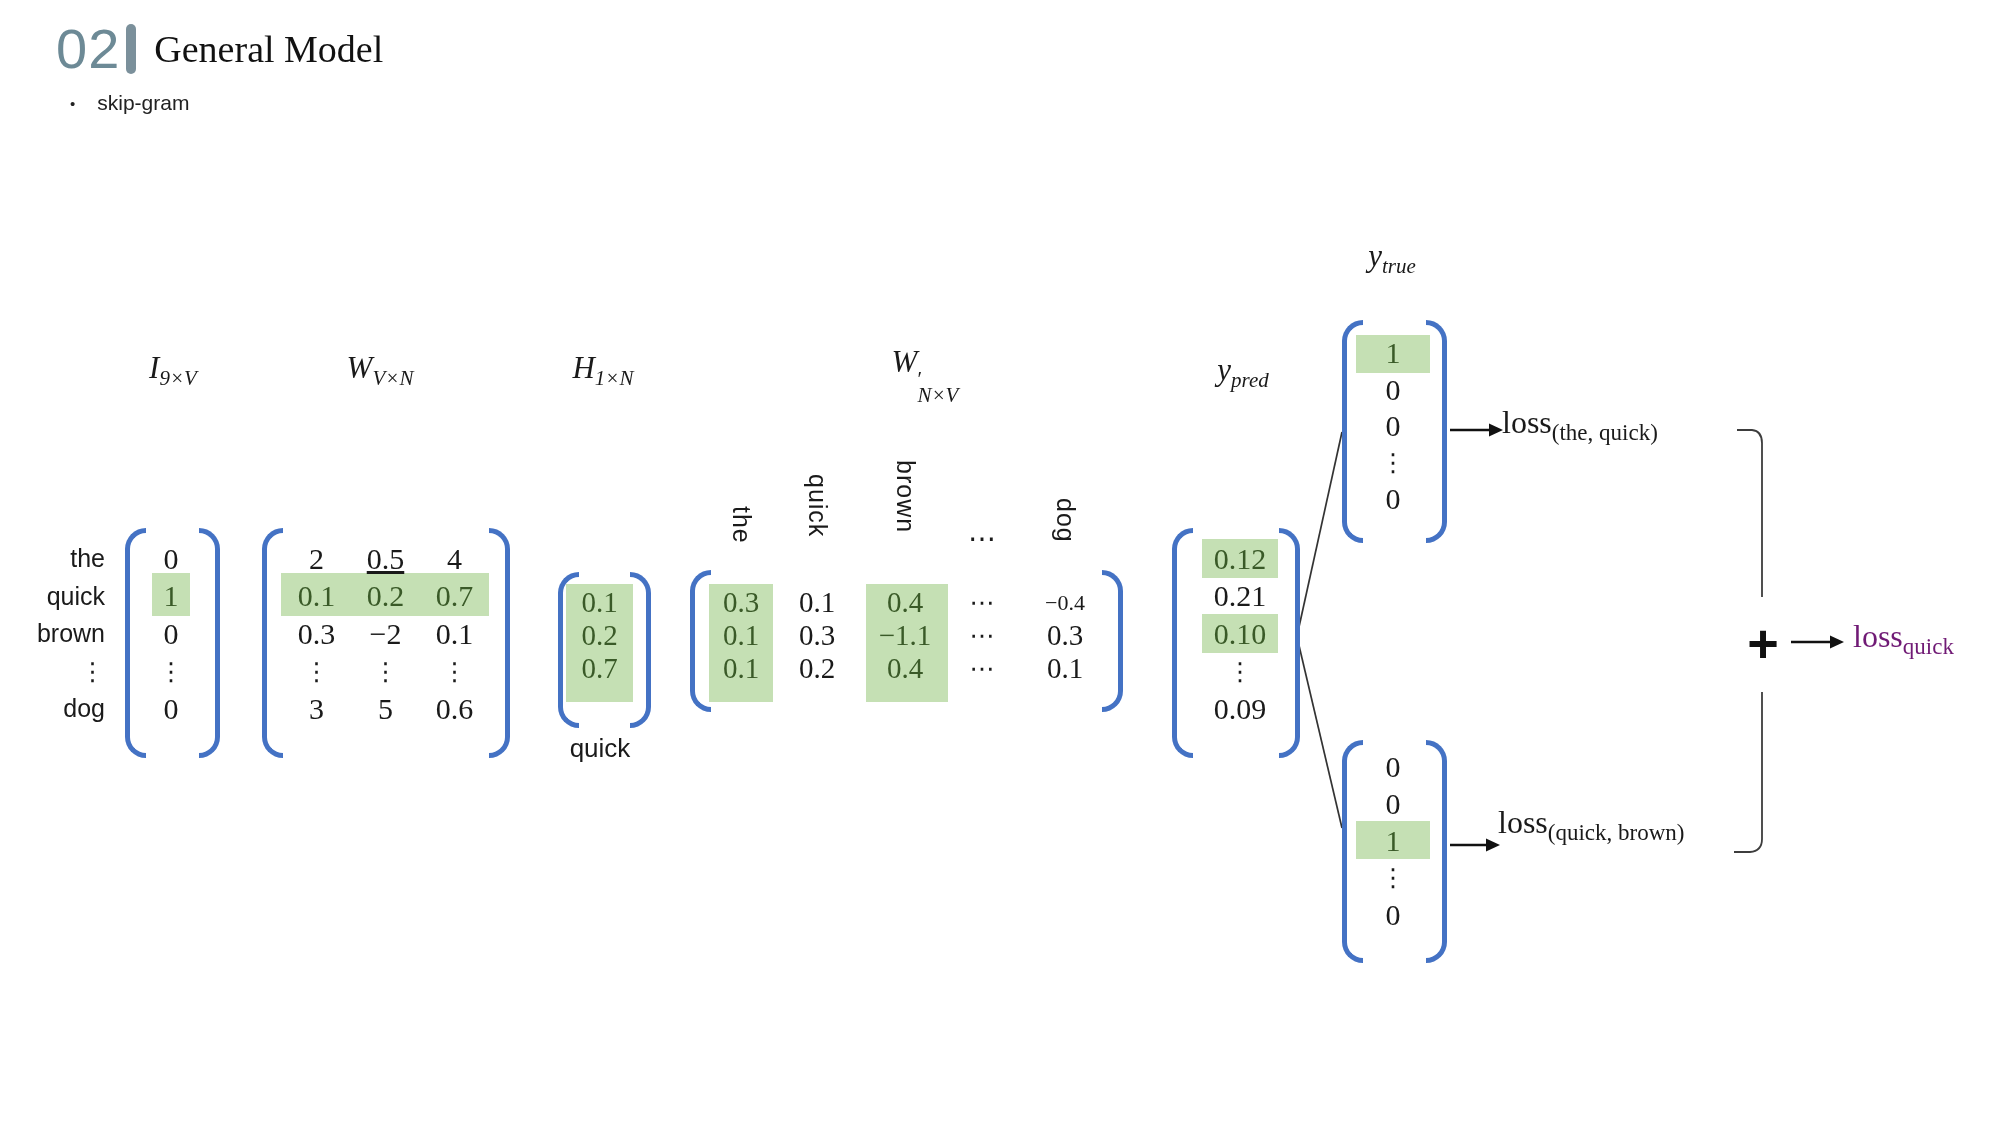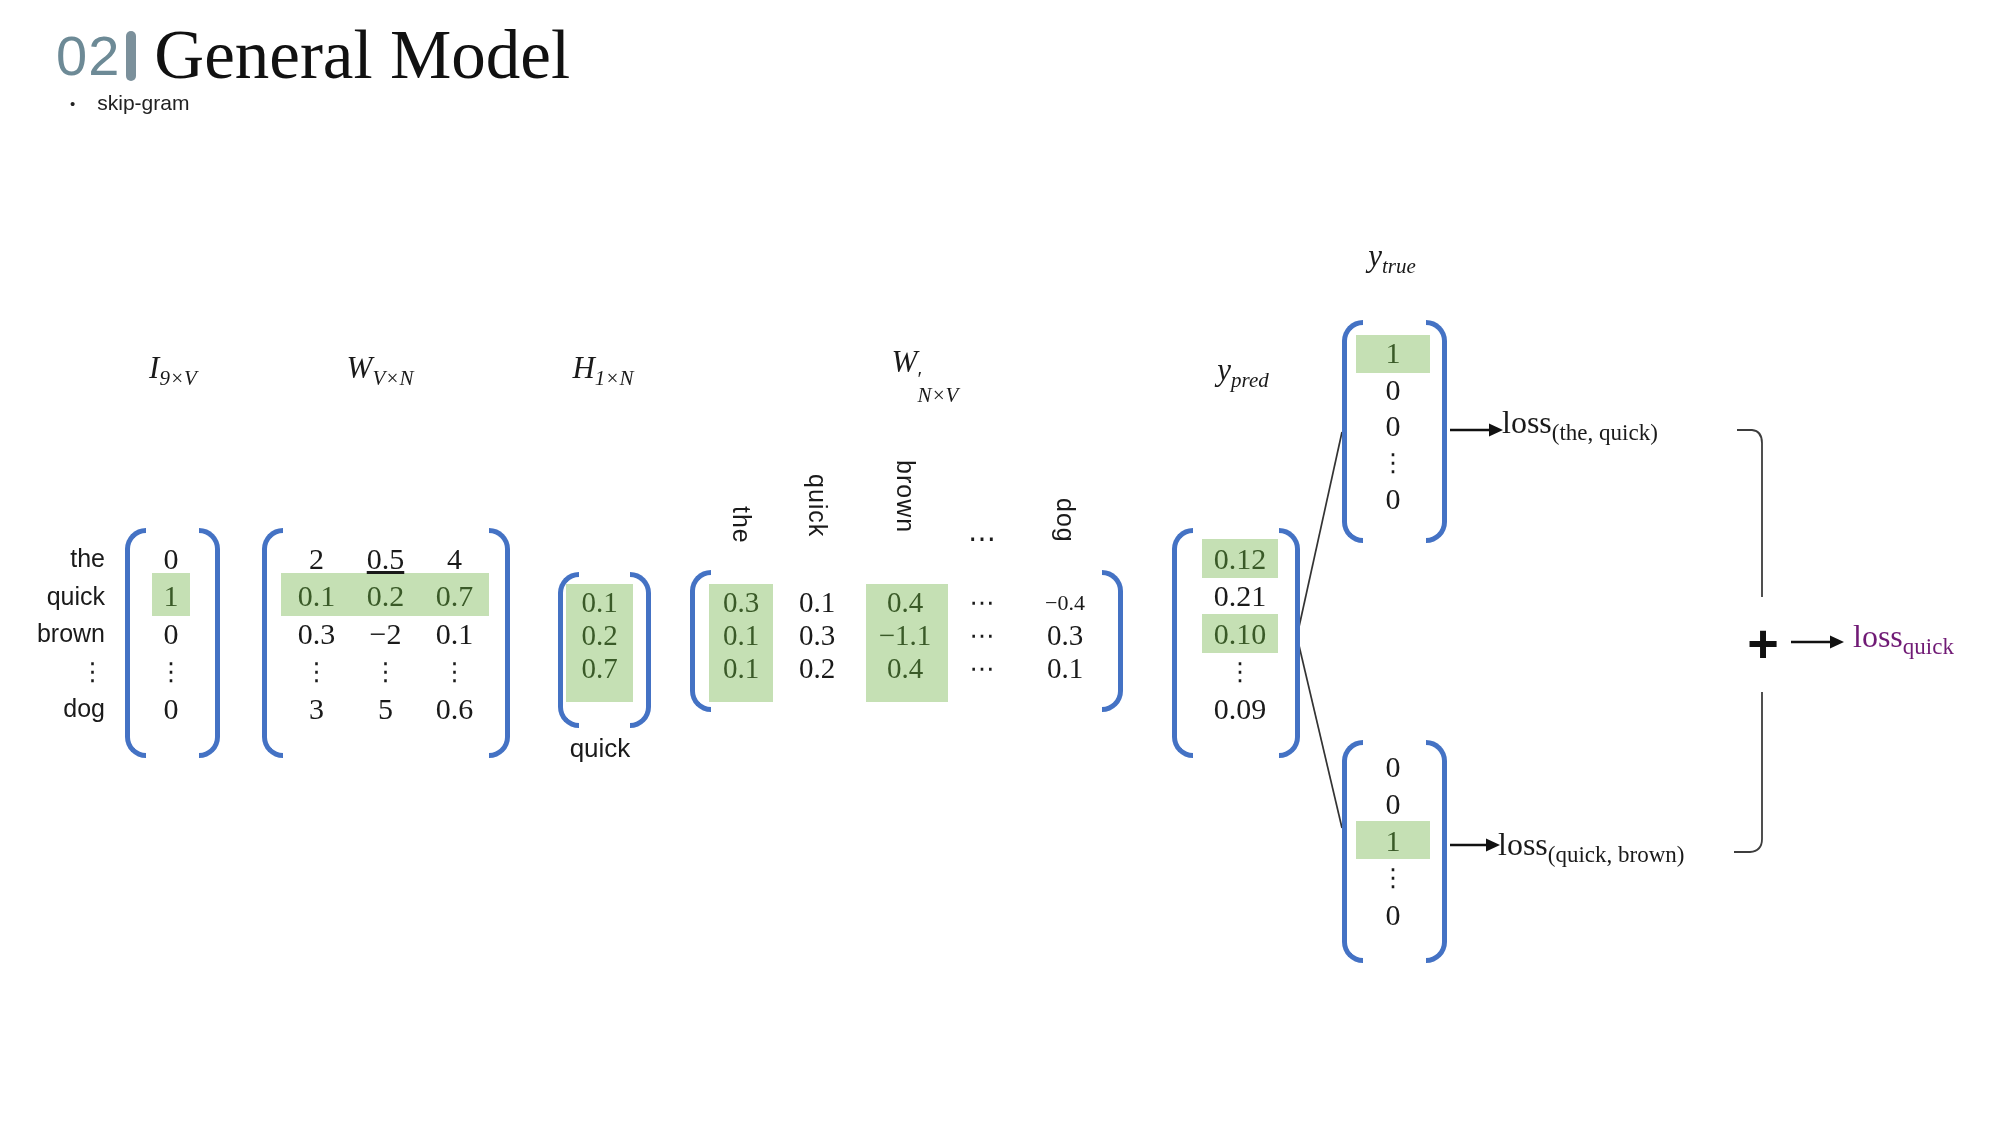--- a/index.html
+++ b/index.html
@@ -3,21 +3,21 @@
 <meta charset="utf-8">
 <style>
   html,body{margin:0;padding:0;background:#fff;}
   #slide{position:relative;width:2000px;height:1125px;background:#ffffff;overflow:hidden;
          font-family:"Liberation Serif",serif;color:#1a1a1a;}
 
   
   .title-block{position:absolute;left:56px;top:16px;display:flex;align-items:center;}
   .sec-num{font-family:"Liberation Sans",sans-serif;font-weight:300;font-size:56px;color:#6d8a96;letter-spacing:1px;}
   .title-bar{display:inline-block;width:10px;height:50px;border-radius:5px;background:#7b909b;margin:0 18px 0 6px;}
-  .page-title{font-family:"Liberation Serif",serif;font-size:69px;color:#111;}
+  .page-title{font-family:"Liberation Serif",serif;font-size:38px;color:#111;}
   .bullet-line{position:absolute;left:70px;top:91px;font-family:"Liberation Sans",sans-serif;
                font-size:21px;color:#222;display:flex;align-items:center;gap:22px;}
   .bullet-dot{font-size:15px;}
 
   
   .mathlabel{position:absolute;transform:translateX(-50%);font-style:italic;font-size:31px;white-space:nowrap;}
   .mathlabel sub{font-size:21px;font-style:italic;}
   .pstack{display:inline-flex;flex-direction:column;line-height:.75;font-size:21px;vertical-align:-14px;}
   .pstack .pr{font-style:normal;}
   .pstack .ps{font-style:italic;}
@@ -227,17 +227,17 @@
   <div class="brk r" style="left:1426px;top:740px;height:213px;"></div>
   <div class="vstack" style="left:1356px;top:748px;width:74px;align-items:center;">
     <div class="cell" style="height:37px;">0</div>
     <div class="cell" style="height:37px;">0</div>
     <div class="cell g" style="height:37px;">1</div>
     <div class="cell dots" style="height:37px;">⋮</div>
     <div class="cell" style="height:37px;">0</div>
   </div>
 
   <div class="loss" style="left:1502px;top:404px;"><span>loss</span><sub>(the, quick)</sub></div>
-  <div class="loss" style="left:1498px;top:826px;"><span>loss</span><sub>(quick, brown)</sub></div>
+  <div class="loss" style="left:1498px;top:804px;"><span>loss</span><sub>(quick, brown)</sub></div>
   <div class="plus" style="left:1763px;top:612px;transform:translateX(-50%);">+</div>
   <div class="loss red" style="left:1853px;top:618px;"><span>loss</span><sub>quick</sub></div>
 
 </div>
 
 </body></html>

